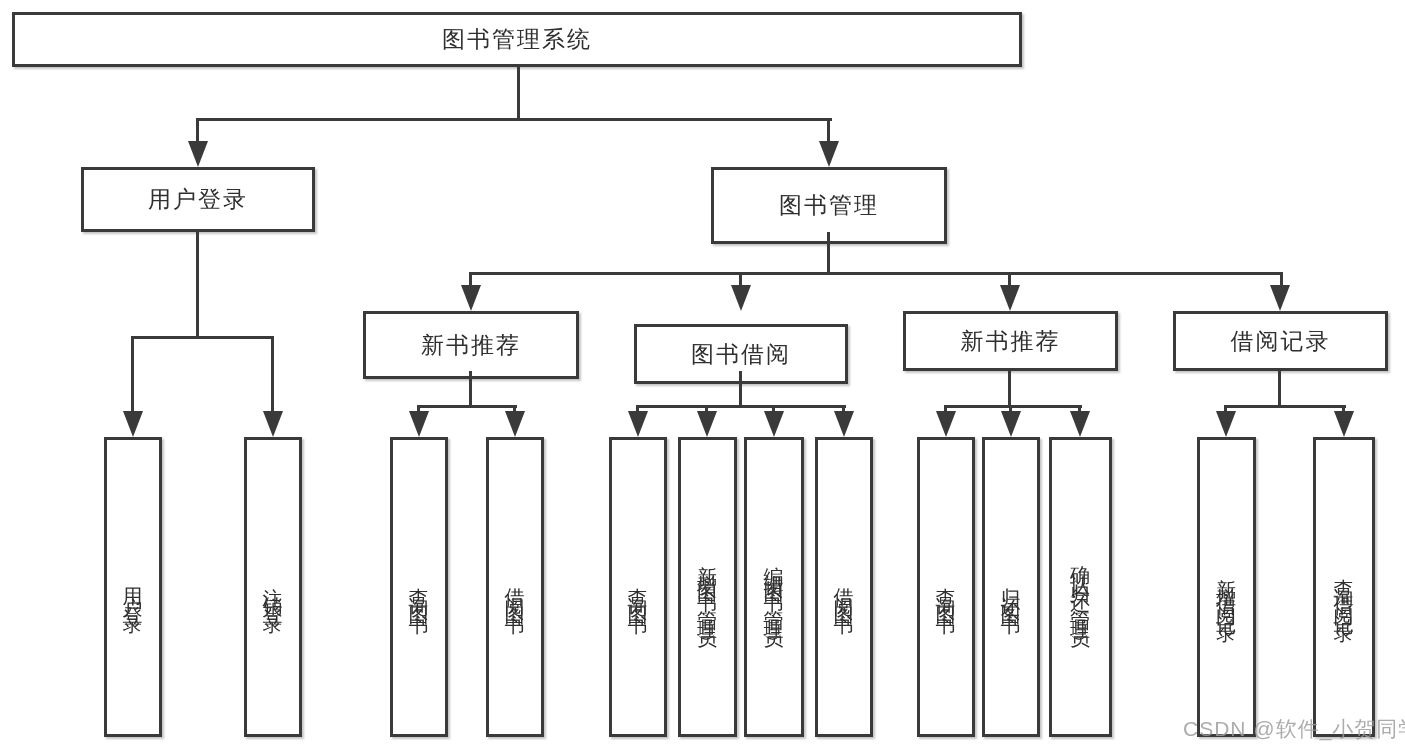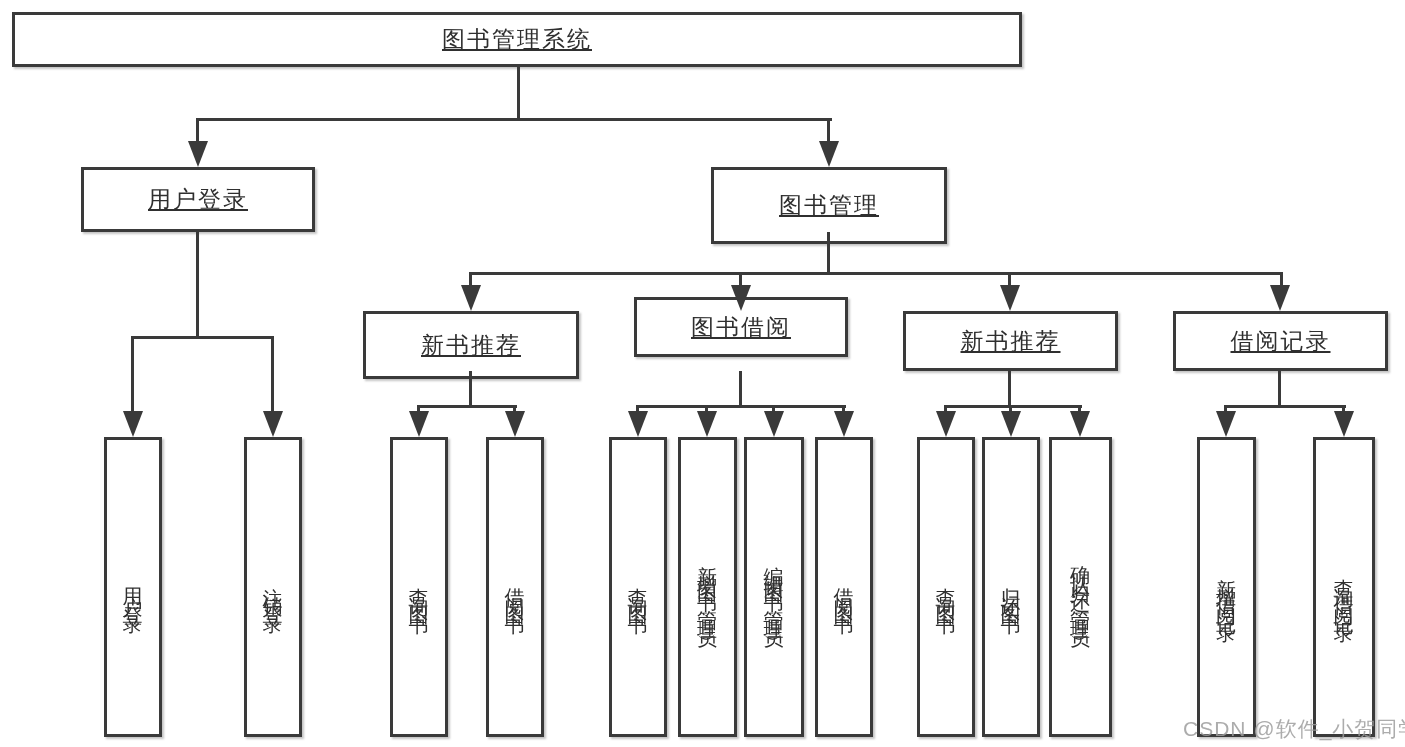--- a/index.html
+++ b/index.html
@@ -17,21 +17,21 @@
   }
   .node{
     position:absolute;
     box-sizing:border-box;
     border:3px solid var(--line);
     background:#fff;
     color:var(--text);
     display:flex;align-items:center;justify-content:center;
     box-shadow:1.5px 2px 2px rgba(90,90,90,0.35);
   }
-  .hnode{font-size:23px;letter-spacing:2px;text-decoration:underline;}
+  .hnode{font-size:23px;letter-spacing:2px;}
   .vnode{
     font-size:20px;
     writing-mode:vertical-rl;
     letter-spacing:9px;
     line-height:1;
     padding-top:6px;
   }
   .vline{position:absolute;width:3px;background:var(--line);}
   .hline{position:absolute;height:3px;background:var(--line);}
   .arrow{
@@ -54,21 +54,21 @@
 <body>
 
 <div id="canvas">
 
   <div class="node hnode" style="left:12px;top:12px;width:1010px;height:55px;">图书管理系统</div>
 
   <div class="node hnode" style="left:81px;top:167px;width:234px;height:65px;">用户登录</div>
   <div class="node hnode" style="left:711px;top:167px;width:236px;height:77px;">图书管理</div>
 
   <div class="node hnode" style="left:363px;top:311px;width:216px;height:68px;">新书推荐</div>
-  <div class="node hnode" style="left:634px;top:297px;width:214px;height:60px;">图书借阅</div>
+  <div class="node hnode" style="left:634px;top:324px;width:214px;height:60px;">图书借阅</div>
   <div class="node hnode" style="left:903px;top:311px;width:215px;height:60px;">新书推荐</div>
   <div class="node hnode" style="left:1173px;top:311px;width:215px;height:60px;">借阅记录</div>
 
   <div class="node vnode" style="left:104px;top:437px;width:58px;height:300px;">用户登录</div>
   <div class="node vnode" style="left:244px;top:437px;width:58px;height:300px;">注销登录</div>
 
   <div class="node vnode" style="left:390px;top:437px;width:58px;height:300px;">查询图书</div>
   <div class="node vnode" style="left:486px;top:437px;width:58px;height:300px;">借阅图书</div>
 
   <div class="node vnode" style="left:609px;top:437px;width:58px;height:300px;">查询图书</div>

